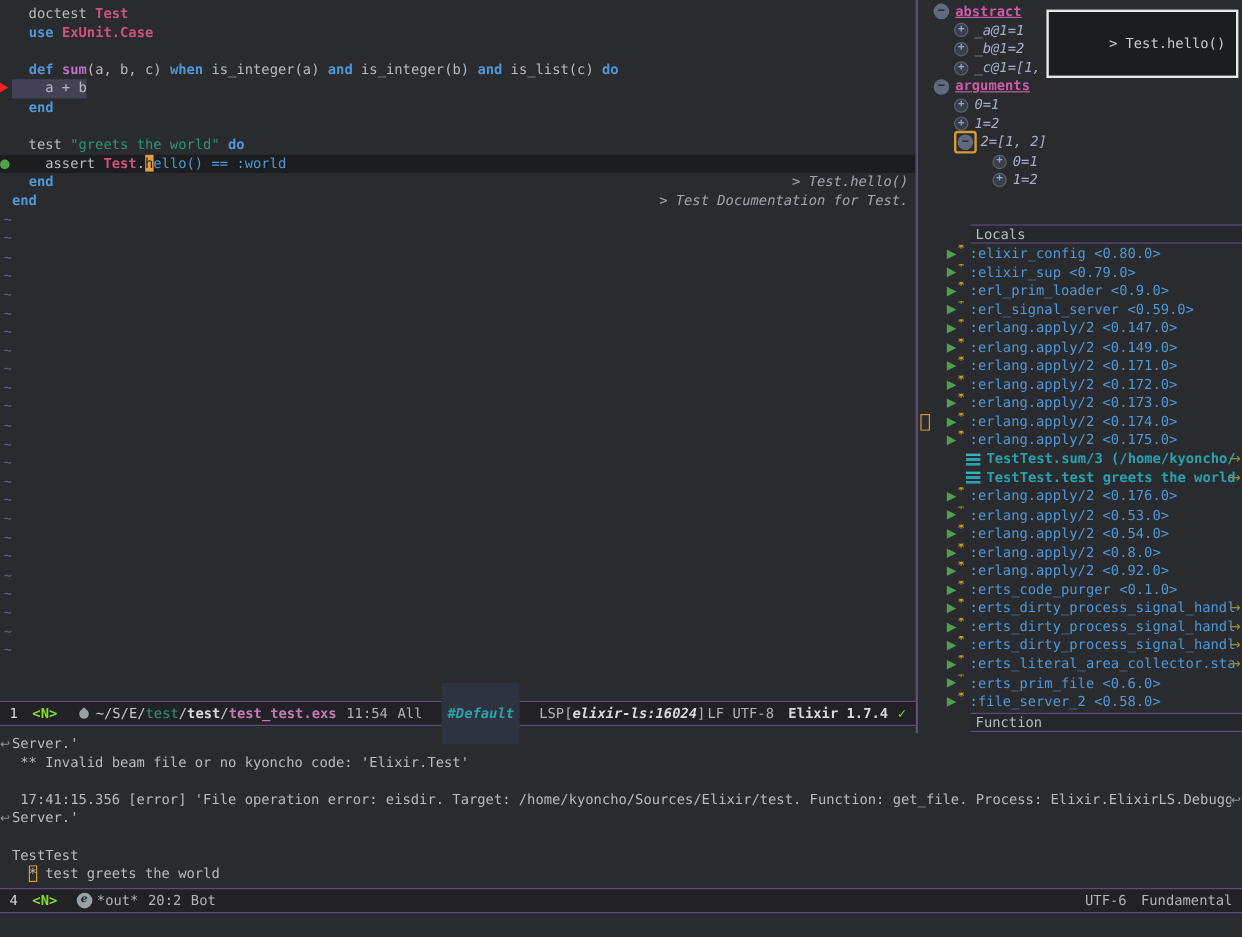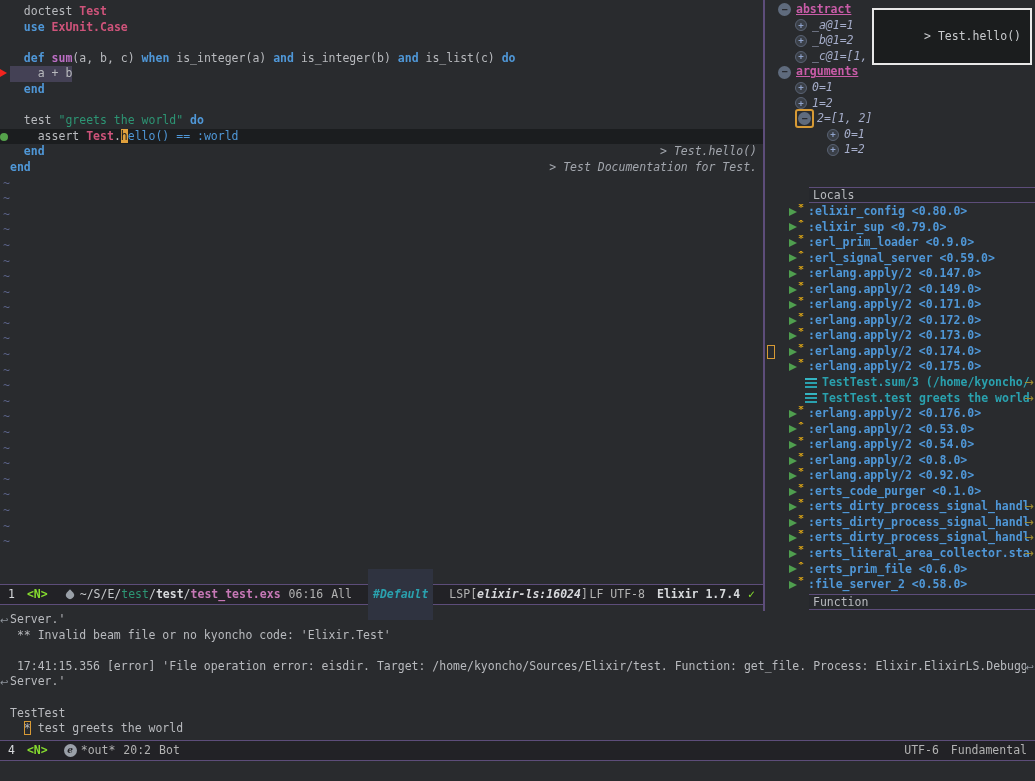--- a/index.html
+++ b/index.html
@@ -42,21 +42,21 @@
   .sel-ring{display:inline-flex;padding:1px;border:2px solid #d79a35;border-radius:3px;margin-right:3px;}
   .sel-ring .ico-minus{margin-right:0;}
   
   .hbar{position:absolute;left:0;right:0;height:16px;background:#26282c;border-top:1px solid #5d4d7a;border-bottom:1px solid #5d4d7a;
     box-sizing:border-box;padding-left:4px;color:#b8babe;line-height:14px;margin-left:44px;}
   
   .locals{position:absolute;left:0;top:204px;right:0;height:390px;overflow:hidden;}
   .locals-row{position:relative;display:flex;align-items:center;height:15.56px;white-space:pre;overflow:hidden;}
   .locals-row.thread{padding-left:24px;}
   .locals-row.frame{padding-left:40px;}
-  .loc-thread-txt{color:#4f97d7;font-weight:bold;}
+  .loc-thread-txt{color:#4f97d7;font-weight:normal;}
   .loc-frame-txt{color:#2aa1ae;font-weight:bold;}
   .ico-thread{position:relative;width:15px;height:12px;margin-right:4px;flex:none;}
   .ico-thread .tri{position:absolute;left:0;top:2px;width:0;height:0;border-left:8px solid #4f9f4f;border-top:4.5px solid transparent;border-bottom:4.5px solid transparent;}
   .ico-thread .gear{position:absolute;right:0;top:-3px;color:#d4a017;font-size:10px;font-weight:bold;line-height:10px;}
   .ico-frame{width:12px;height:10px;margin-right:5px;flex:none;
     background:linear-gradient(#35b5c2 0 2px,transparent 2px 4px,#2aa1ae 4px 6px,transparent 6px 8px,#2aa1ae 8px 10px);}
   .loc-cursor{position:absolute;left:3px;top:2px;width:6px;height:12px;outline:1px solid #d79a35;}
   .trunc{position:absolute;right:1px;top:0;color:#9c8a30;font-family:"DejaVu Sans",sans-serif;}
   
   .posframe{position:absolute;top:8px;right:3px;background:#1b1d1e;border:2px solid #e8e8e8;
@@ -191,21 +191,21 @@
 
   <div class="modeline ml-main">
     <span class="ml-num">1</span>
     <span class="gap12"></span>
     <span class="evil">&lt;N&gt;</span>
     <span class="gap16"></span>
     <span class="drop-icon"></span>
     <span class="gap4"></span>
     <span><span class="path-pre">~/S/E/</span><span class="path-teal">test</span><span class="path-pre">/</span><span class="path-bold">test</span><span class="path-pre">/</span><span class="path-file">test_test.exs</span></span>
     <span class="gap8"></span>
-    <span>06:16</span>
+    <span>11:54</span>
     <span class="gap8"></span>
     <span>All</span>
     <span class="gap16"></span>
     <span class="persp">#Default</span>
     <span class="gap16"></span>
     <span><span>LSP[</span><span class="lsp-name">elixir-ls:16024</span><span>]</span></span>
     <span class="ml-right">
       <span>LF UTF-8</span>
       <span class="gap12"></span>
       <span class="mode-name">Elixir 1.7.4</span>

